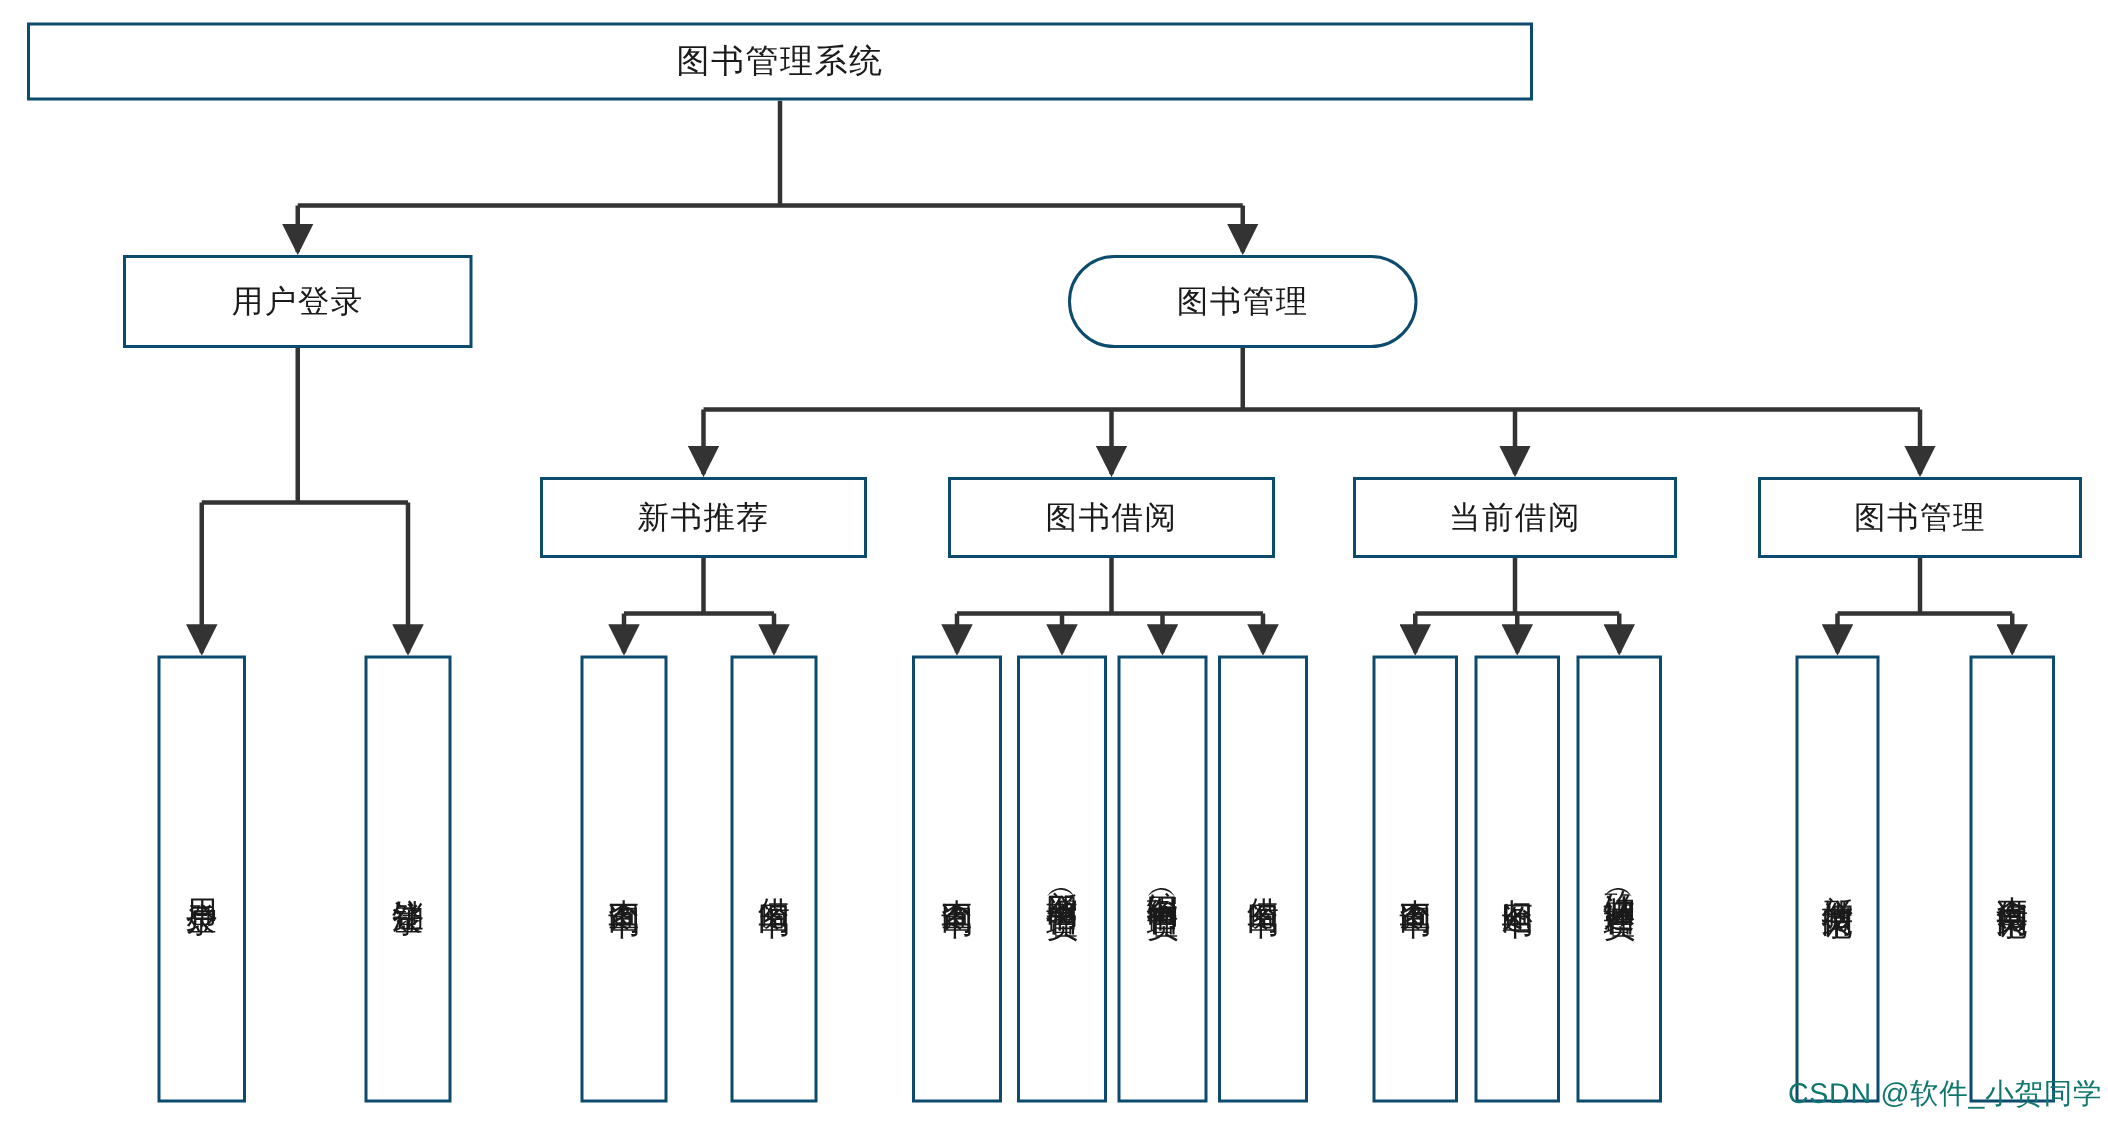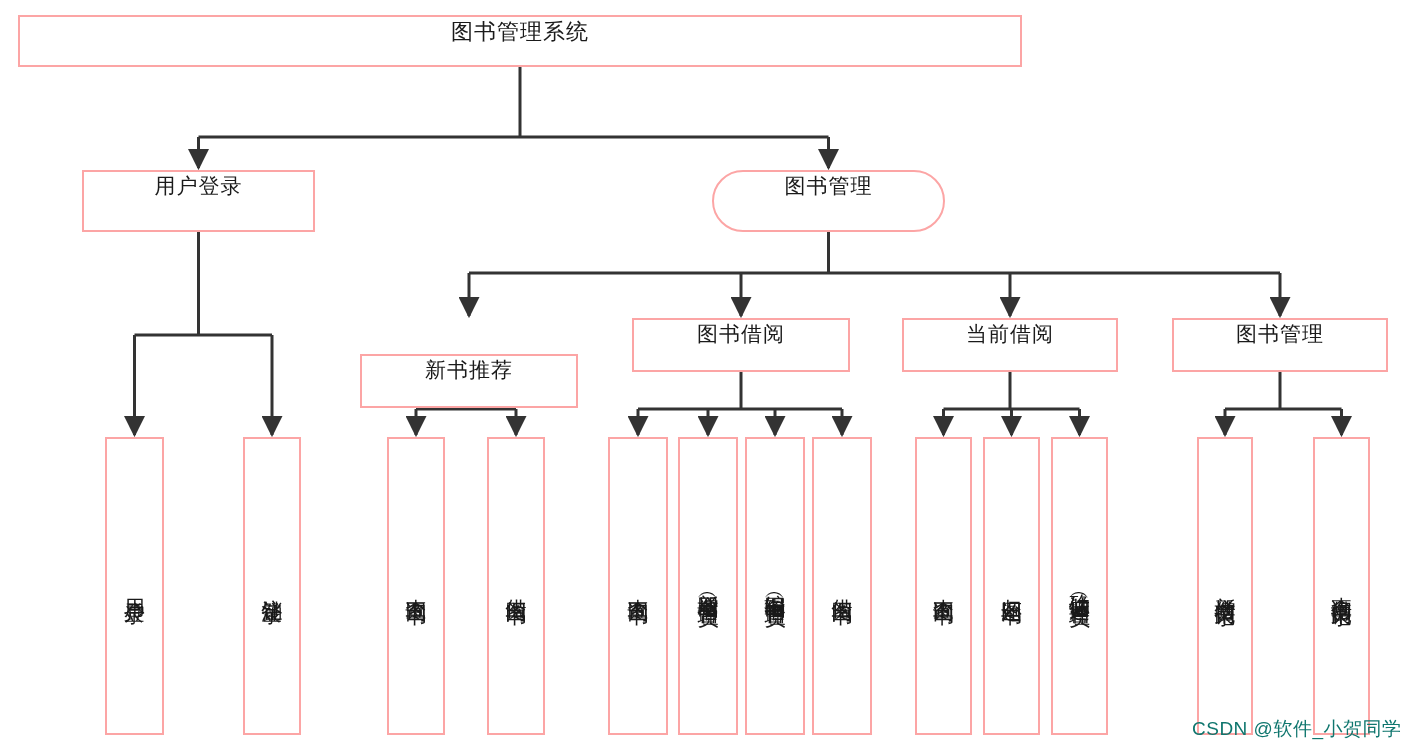--- a/index.html
+++ b/index.html
@@ -21,23 +21,24 @@
     position: absolute;
     left: 0;
     top: 0;
     width: 1405px;
     height: 747px;
     pointer-events: none;
   }
   .node {
     position: absolute;
     box-sizing: border-box;
-    border: 2px solid #fca5a5;
+    border: 2px solid #0c4a6e;
     background: #ffffff;
     display: flex;
+    align-items: center;
     justify-content: center;
     color: #1a1a1a;
     font-family: Liberation Serif, serif;
   }
   .node-h {
     font-size: 21px;
     letter-spacing: 1px;
     white-space: nowrap;
   }
   .node-root {
@@ -116,21 +117,21 @@
     <span>图书管理系统</span>
   </div>
 
   <div class="node node-h" style="left:82px; top:170px; width:233px; height:62px;">
     <span>用户登录</span>
   </div>
   <div class="node node-h" style="left:712px; top:170px; width:233px; height:62px;border-radius:31px;">
     <span>图书管理</span>
   </div>
 
-  <div class="node node-h" style="left:360px; top:318px; width:218px; height:54px;margin-top:36px;">
+  <div class="node node-h" style="left:360px; top:318px; width:218px; height:54px;">
     <span>新书推荐</span>
   </div>
   <div class="node node-h" style="left:902px; top:318px; width:216px; height:54px;">
     <span>当前借阅</span>
   </div>
   <div class="node node-h" style="left:632px; top:318px; width:218px; height:54px;">
     <span>图书借阅</span>
   </div>
   <div class="node node-h" style="left:1172px; top:318px; width:216px; height:54px;">
     <span>图书管理</span>

